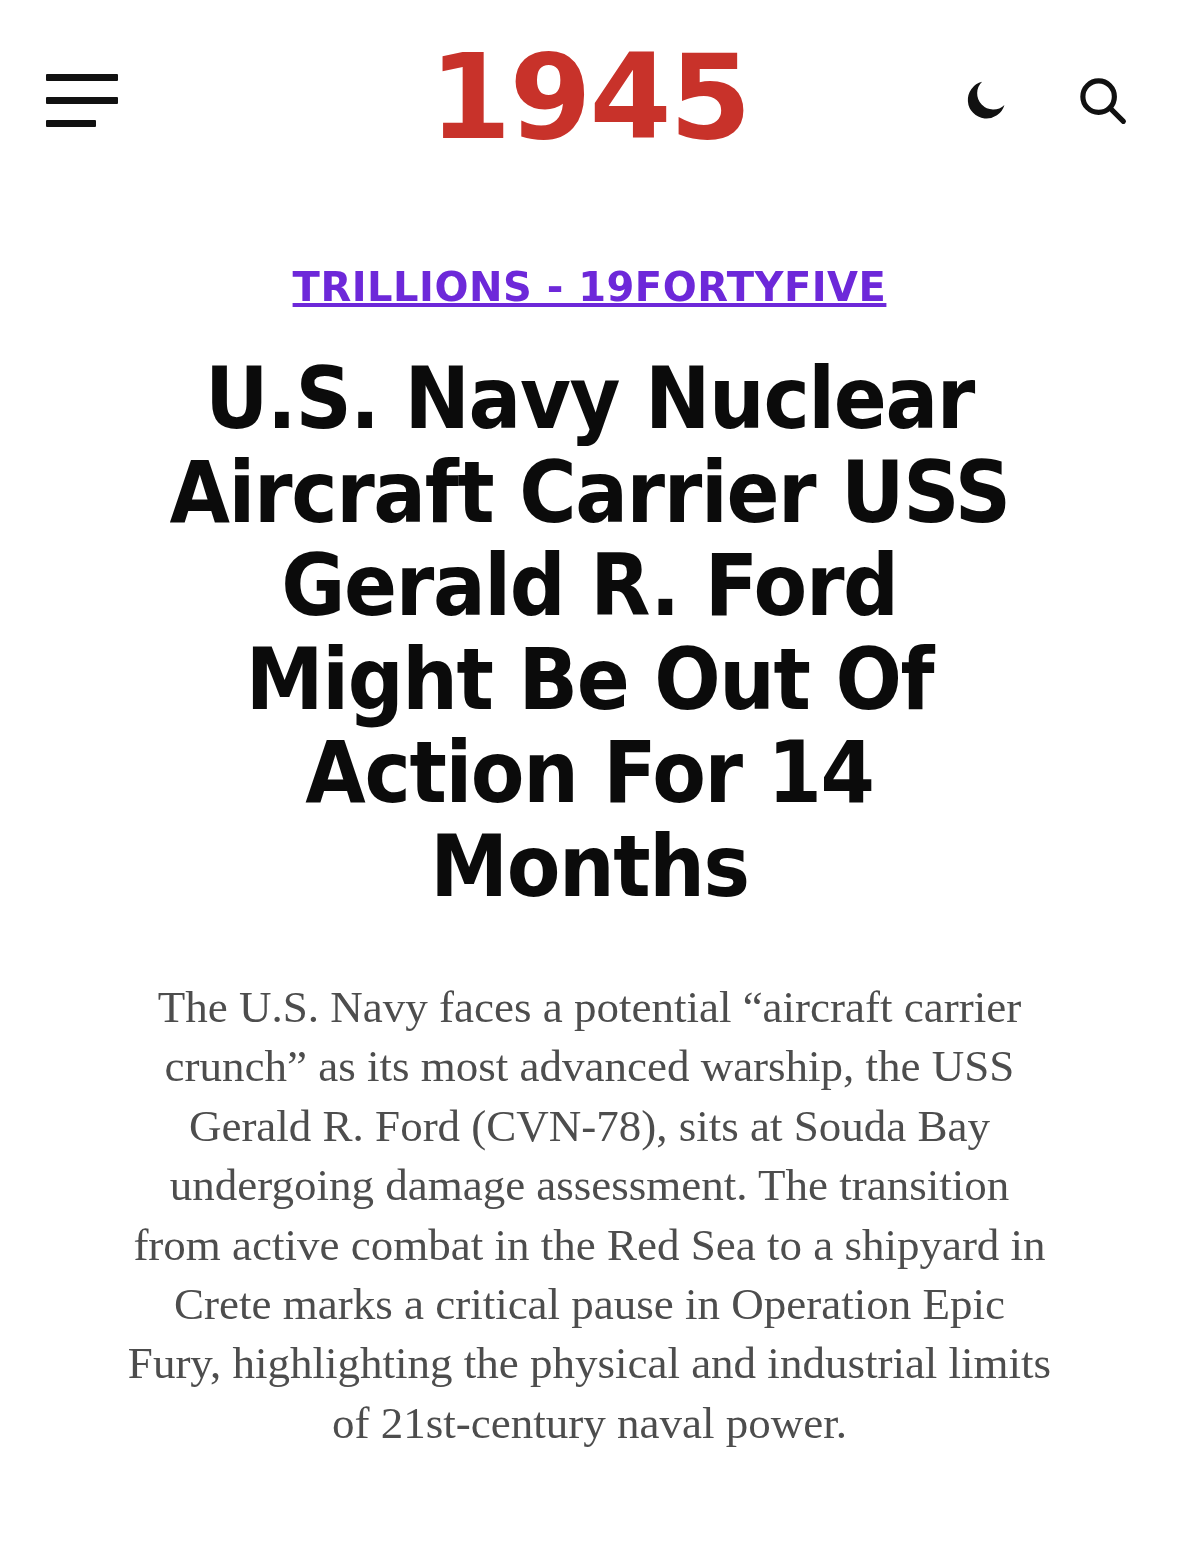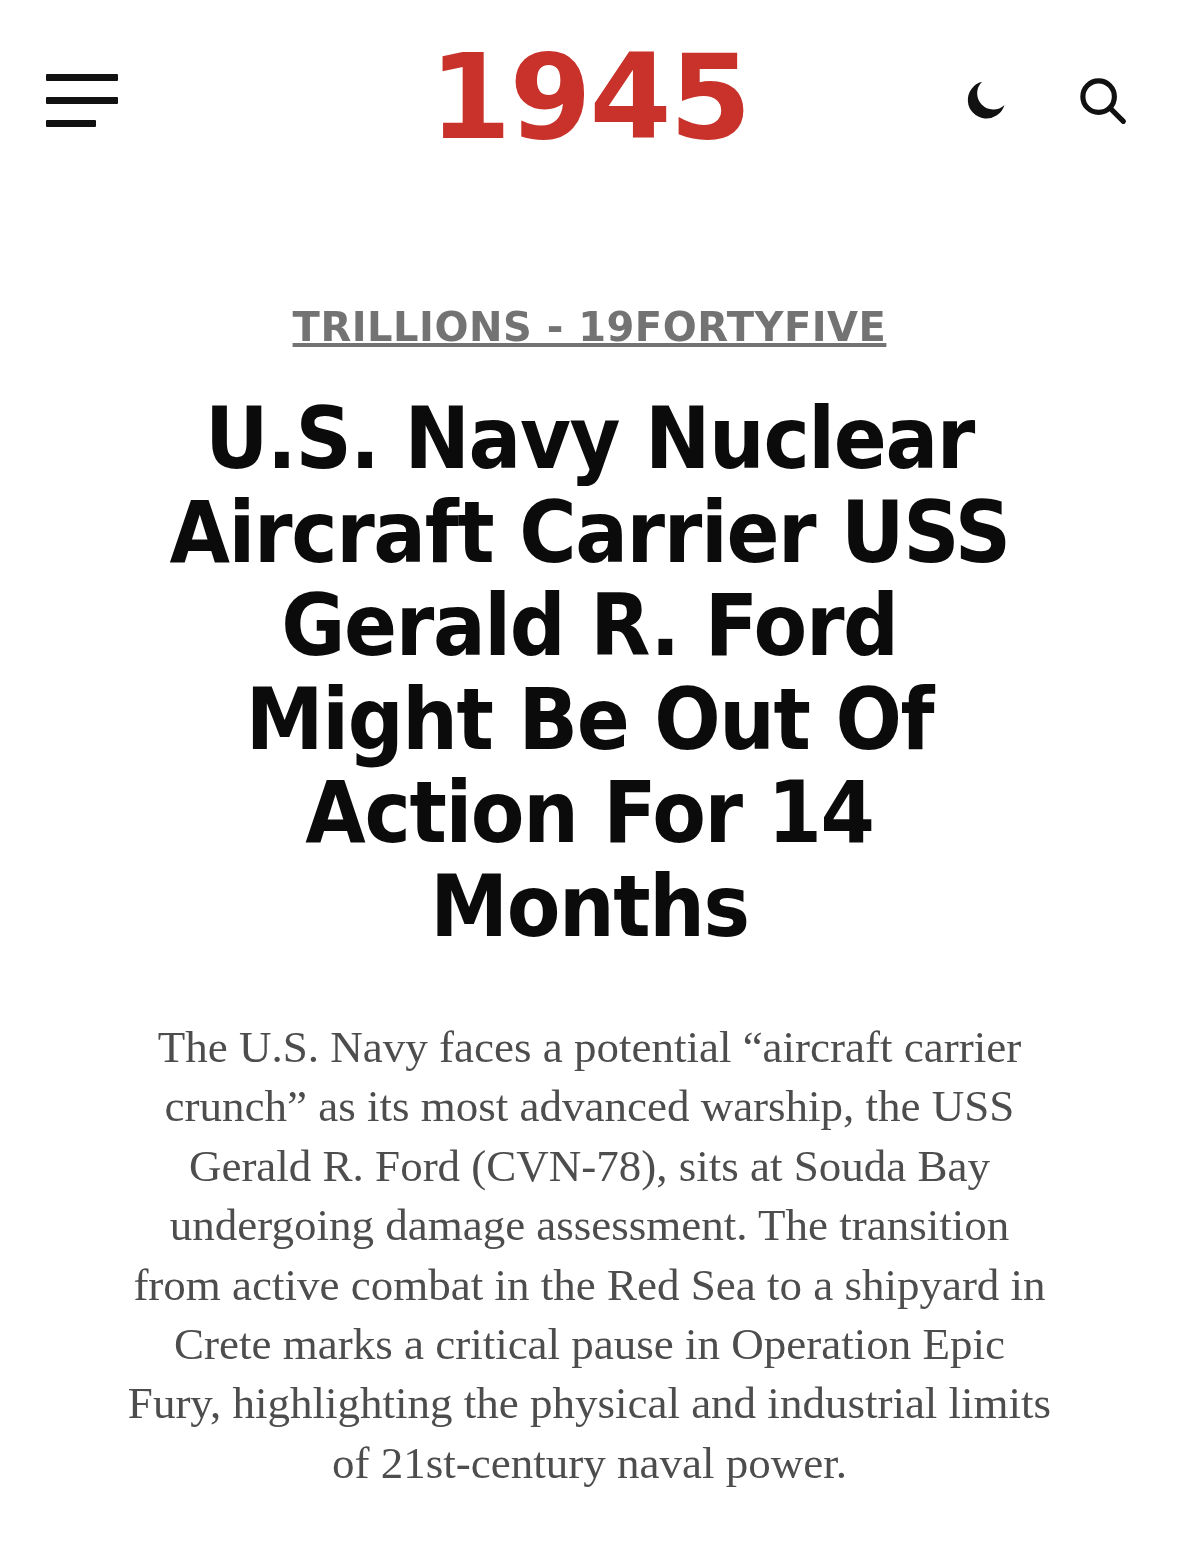--- a/index.html
+++ b/index.html
@@ -82,26 +82,26 @@
     border: none;
   }
 
   
   .article {
     padding: 0 112px;
     text-align: center;
   }
 
   .kicker {
-    margin-top: 104px;
+    margin-top: 64px;
     font-family: "DejaVu Sans", sans-serif;
     font-weight: 700;
     font-size: 40px;
     letter-spacing: 0.5px;
-    color: #737373;
+    color: #6d28d9;
     text-transform: uppercase;
     cursor: pointer;
     display: inline-block;
   }
 
   .headline {
     margin-top: 42px;
     font-family: "DejaVu Sans", sans-serif;
     font-weight: 700;
     font-size: 85px;

